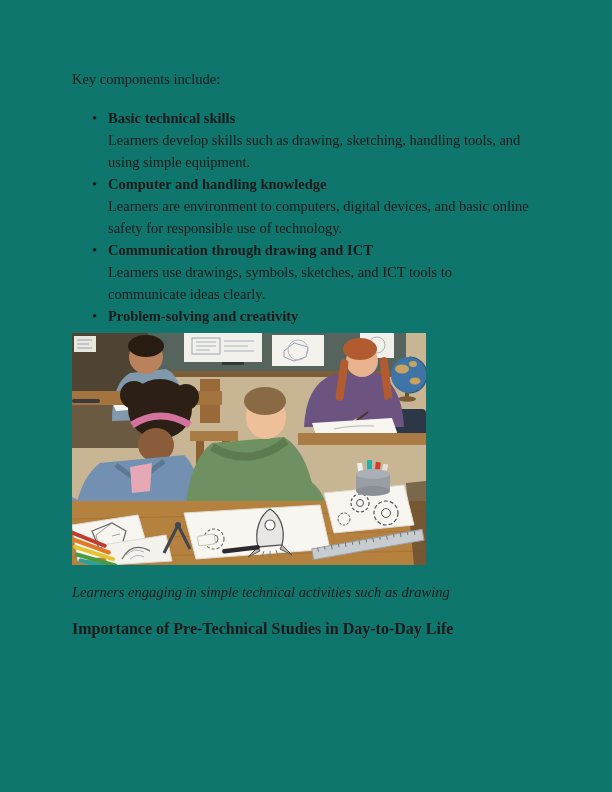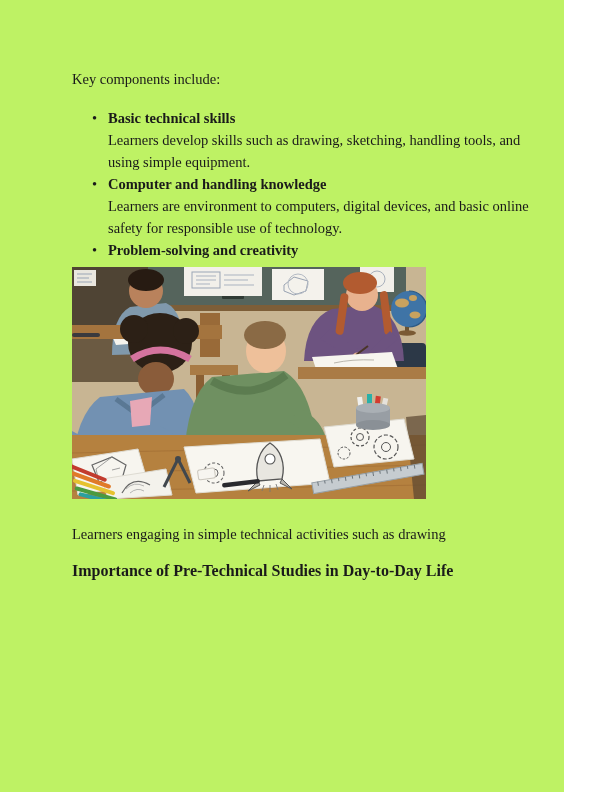--- a/index.html
+++ b/index.html
@@ -1,20 +1,20 @@
 <!DOCTYPE html>
 <html><head>
 <meta charset="utf-8">
 <style>
   html, body { margin: 0; padding: 0; background: #ffffff; }
   .page {
     position: relative;
-    width: 564px;
+    width: 612px;
     height: 792px;
-    background: #bef264;
+    background: #0f766e;
     font-family: "Liberation Serif", "DejaVu Serif", serif;
     font-size: 14.5px;
     line-height: 22px;
     color: #1a1a1a;
     overflow: hidden;
     box-sizing: border-box;
     padding: 68px 72px 0 72px;
   }
   .intro { margin: 0 0 17px 0; }
   ul.bullets {
@@ -31,21 +31,22 @@
   ul.bullets li::before {
     content: "\2022";
     position: absolute;
     left: 2px;
     top: 0;
   }
   .bullet-title { font-weight: bold; display: block; }
   figure.classroom { margin: 6px 0 0 0; padding: 0; width: 354px; height: 232px; }
   figure.classroom svg { display: block; }
   .caption {
-    margin: 24px 0 0 0;
+    margin: 16px 0 0 0;
+    font-style: italic;
   }
   .section-heading {
     margin: 15px 0 0 0;
     font-size: 16px;
     font-weight: bold;
     line-height: 22px;
   }
 </style>
 </head>
 <body>
@@ -55,20 +56,24 @@
   <p class="intro">Key components include:</p>
 
   <ul class="bullets">
     <li>
       <span class="bullet-title">Basic technical skills</span>
       <span class="bullet-body">Learners develop skills such as drawing, sketching, handling tools, and using simple equipment.</span>
     </li>
     <li>
       <span class="bullet-title">Computer and handling knowledge</span>
       <span class="bullet-body">Learners are environment to computers, digital devices, and basic online safety for responsible use of technology.</span>
+    </li>
+    <li>
+      <span class="bullet-title">Communication through drawing and ICT</span>
+      <span class="bullet-body">Learners use drawings, symbols, sketches, and ICT tools to communicate ideas clearly.</span>
     </li>
     <li>
       <span class="bullet-title">Problem-solving and creativity</span>
     </li>
   </ul>
 
   <figure class="classroom">
     <svg width="354" height="232" viewBox="0 0 354 232" role="img" aria-label="Four children at wooden classroom desks drawing technical sketches of a house, a rocket and gears, with a green chalkboard, technical posters and a globe behind them">
 
       <rect x="0" y="0" width="354" height="232" fill="#c8b593"></rect>

